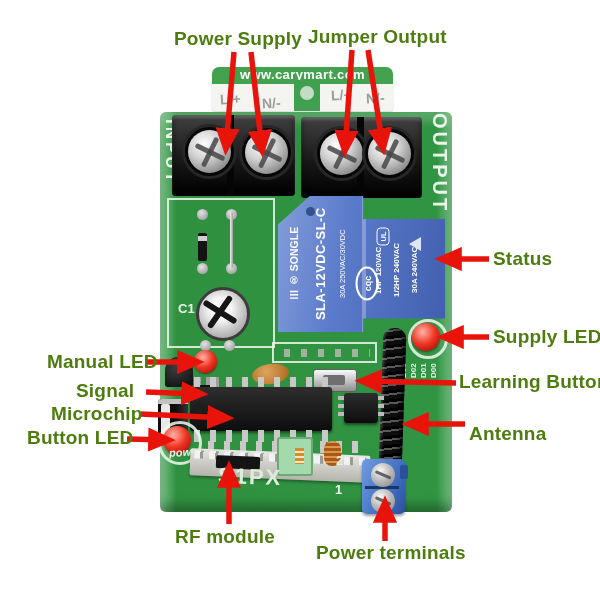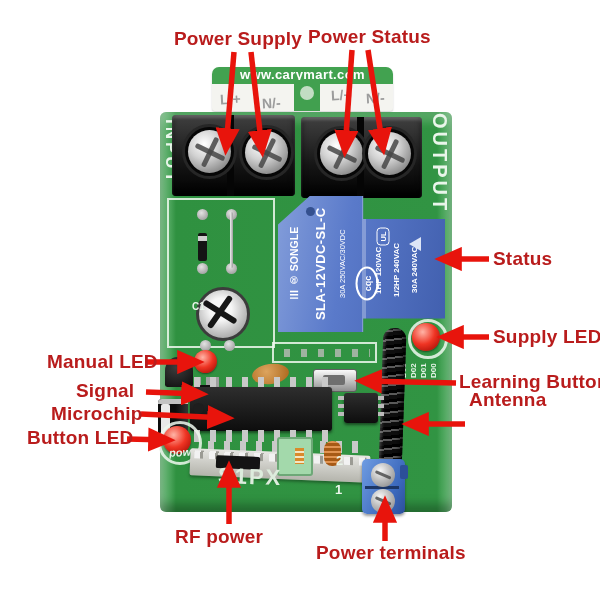--- a/index.html
+++ b/index.html
@@ -1,20 +1,20 @@
 <!DOCTYPE html>
 <html><head>
 <meta charset="utf-8">
 <style>
   html,body{margin:0;padding:0;background:#fff;}
   body{width:600px;height:600px;position:relative;overflow:hidden;
        font-family:"Liberation Sans",sans-serif;}
   .abs{position:absolute;}
   
-  .ann{position:absolute;font-weight:bold;font-size:19px;color:#b91c1c;
+  .ann{position:absolute;font-weight:bold;font-size:19px;color:#4d7c0f;
        letter-spacing:.2px;white-space:nowrap;}
   
   .pcb{background:linear-gradient(90deg,#7ec78b 0px,#2f9140 16px,#319443 calc(100% - 15px),#74c282 100%);
        border-radius:6px;box-shadow:inset 0 10px 8px rgba(255,255,255,.18),inset 0 -8px 10px rgba(0,0,0,.28);}
   .silk{border:2px solid rgba(238,248,238,.85);}
   .silktext{color:#e9f5ea;font-weight:bold;white-space:nowrap;}
   .vdown{writing-mode:vertical-rl;}
   .vup{writing-mode:vertical-rl;transform:rotate(180deg);}
   
   .sticker{background:#f4f4f0;border-radius:8px 8px 3px 3px;box-shadow:0 1px 2px rgba(0,0,0,.18);}
@@ -105,21 +105,21 @@
 <div class="pad abs" style="left:226px;top:263px;width:11px;height:11px;"></div>
 <div class="abs" style="left:198px;top:233px;width:9px;height:28px;background:#141414;border-radius:2px;">
   <div class="abs" style="left:0;top:3px;width:9px;height:5px;background:#cfcfcf;"></div>
 </div>
 <div class="abs" style="left:230px;top:212px;width:3px;height:56px;background:linear-gradient(90deg,#f0f0f0,#9d9d9d);border-radius:2px;"></div>
 <div class="abs" style="left:196px;top:287px;width:48px;height:48px;border-radius:50%;
      background:radial-gradient(circle at 45% 40%,#f6f6f6 0 28%,#cacaca 55%,#868686);border:3px solid #3c3c3c;">
   <div class="abs" style="left:2px;top:19px;width:38px;height:6px;background:#161616;border-radius:3px;transform:rotate(32deg);"></div>
   <div class="abs" style="left:2px;top:19px;width:38px;height:6px;background:#161616;border-radius:3px;transform:rotate(-55deg);"></div>
 </div>
-<span class="abs silktext" style="left:192px;top:301px;font-size:10px;">C1</span>
+<span class="abs silktext" style="left:178px;top:301px;font-size:13px;">C1</span>
 <div class="pad abs" style="left:200px;top:340px;width:11px;height:11px;"></div>
 <div class="pad abs" style="left:224px;top:340px;width:11px;height:11px;"></div>
 
 <div class="abs relay" style="left:278px;top:196px;width:167px;height:136px;">
   <div class="ridge"></div>
   <div class="abs" style="left:28px;top:11px;width:9px;height:9px;border-radius:50%;background:#34508f;"></div>
   <div class="rl vup" style="left:4px;top:0;width:80px;height:136px;">
     <div style="line-height:25px;font-size:10.5px;font-weight:bold;">
       <span>☰</span>
       <span>®</span>
@@ -214,23 +214,23 @@
     <line x1="146" y1="362" x2="197" y2="362"></line>
     <line x1="146" y1="392" x2="201" y2="394"></line>
     <line x1="141" y1="414" x2="227" y2="418"></line>
     <line x1="127" y1="439" x2="168" y2="440"></line>
     <line x1="229" y1="524" x2="229" y2="468"></line>
     <line x1="385" y1="541" x2="385" y2="503"></line>
   </g>
 </svg>
 
 <div class="ann" style="left:174px;top:28px;">Power Supply</div>
-<div class="ann" style="left:308px;top:26px;">Power Status</div>
+<div class="ann" style="left:308px;top:26px;">Jumper Output</div>
 <div class="ann" style="left:493px;top:248px;">Status</div>
 <div class="ann" style="left:493px;top:326px;">Supply LED</div>
 <div class="ann" style="left:459px;top:371px;">Learning Button</div>
-<div class="ann" style="left:469px;top:389px;text-align:right;">Antenna</div>
+<div class="ann" style="left:469px;top:423px;text-align:right;">Antenna</div>
 <div class="ann" style="left:47px;top:351px;">Manual LED</div>
 <div class="ann" style="left:76px;top:380px;">Signal</div>
 <div class="ann" style="left:51px;top:403px;">Microchip</div>
 <div class="ann" style="left:27px;top:427px;">Button LED</div>
-<div class="ann" style="left:175px;top:526px;">RF power</div>
+<div class="ann" style="left:175px;top:526px;">RF module</div>
 <div class="ann" style="left:316px;top:542px;">Power terminals</div>
 
 </body></html>

